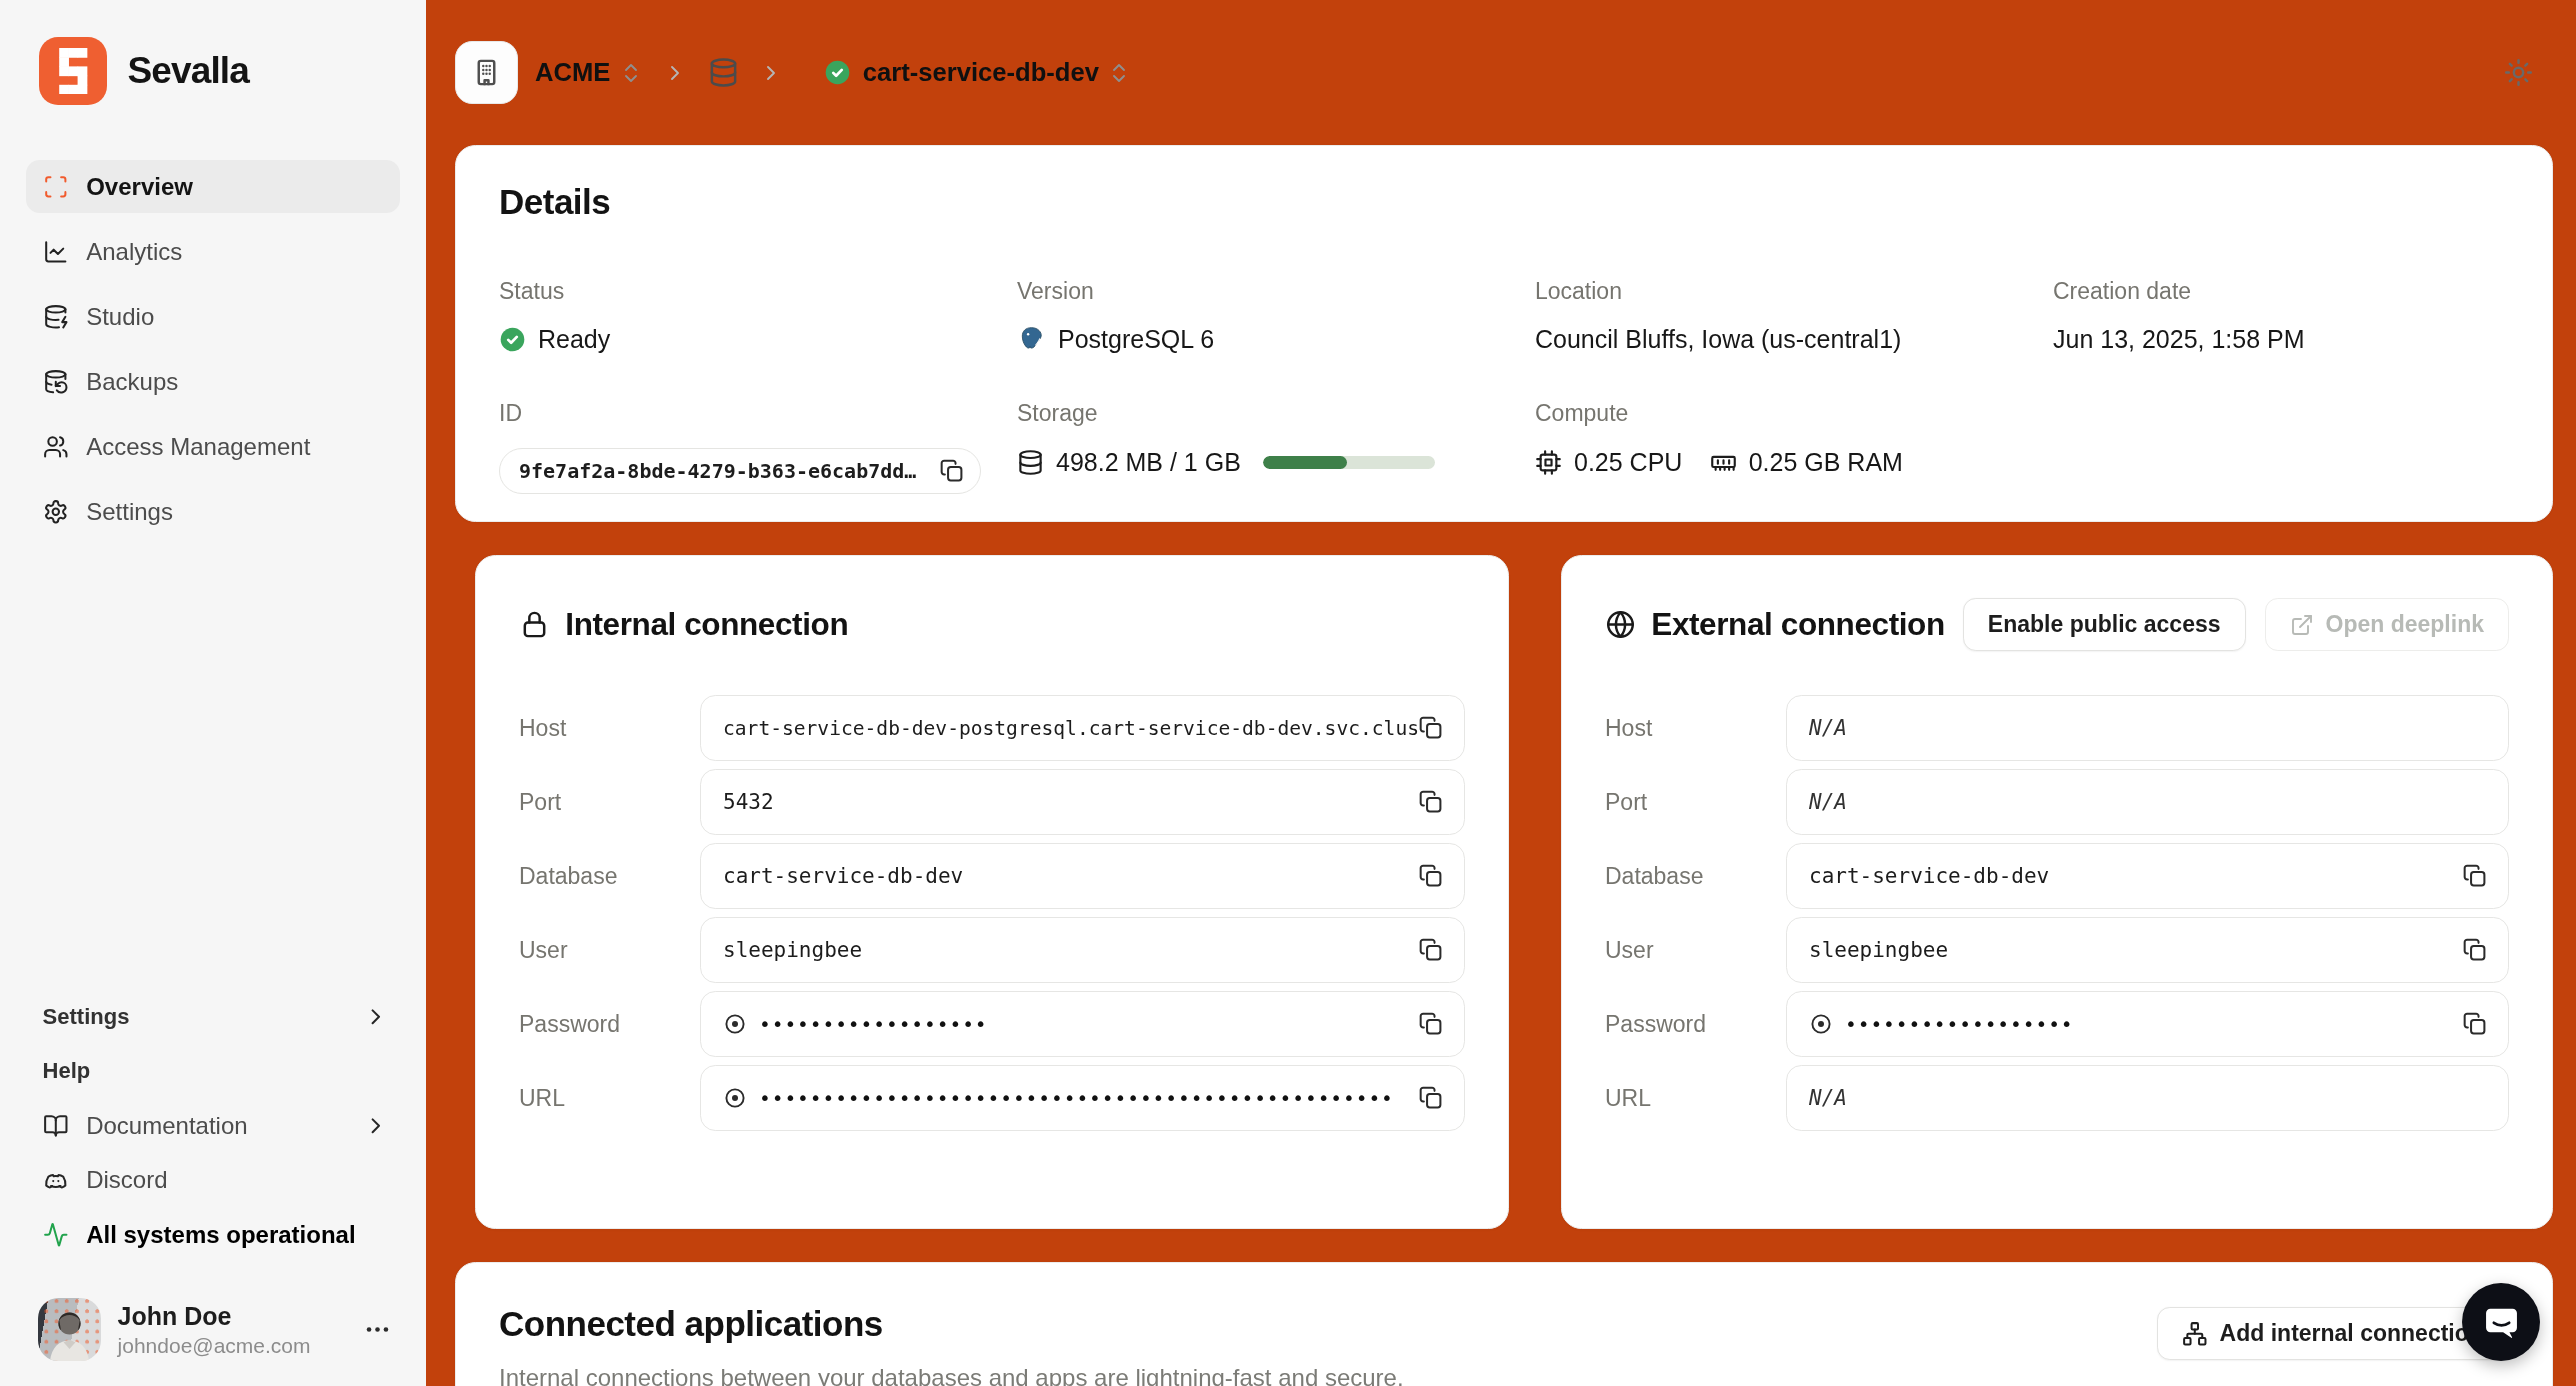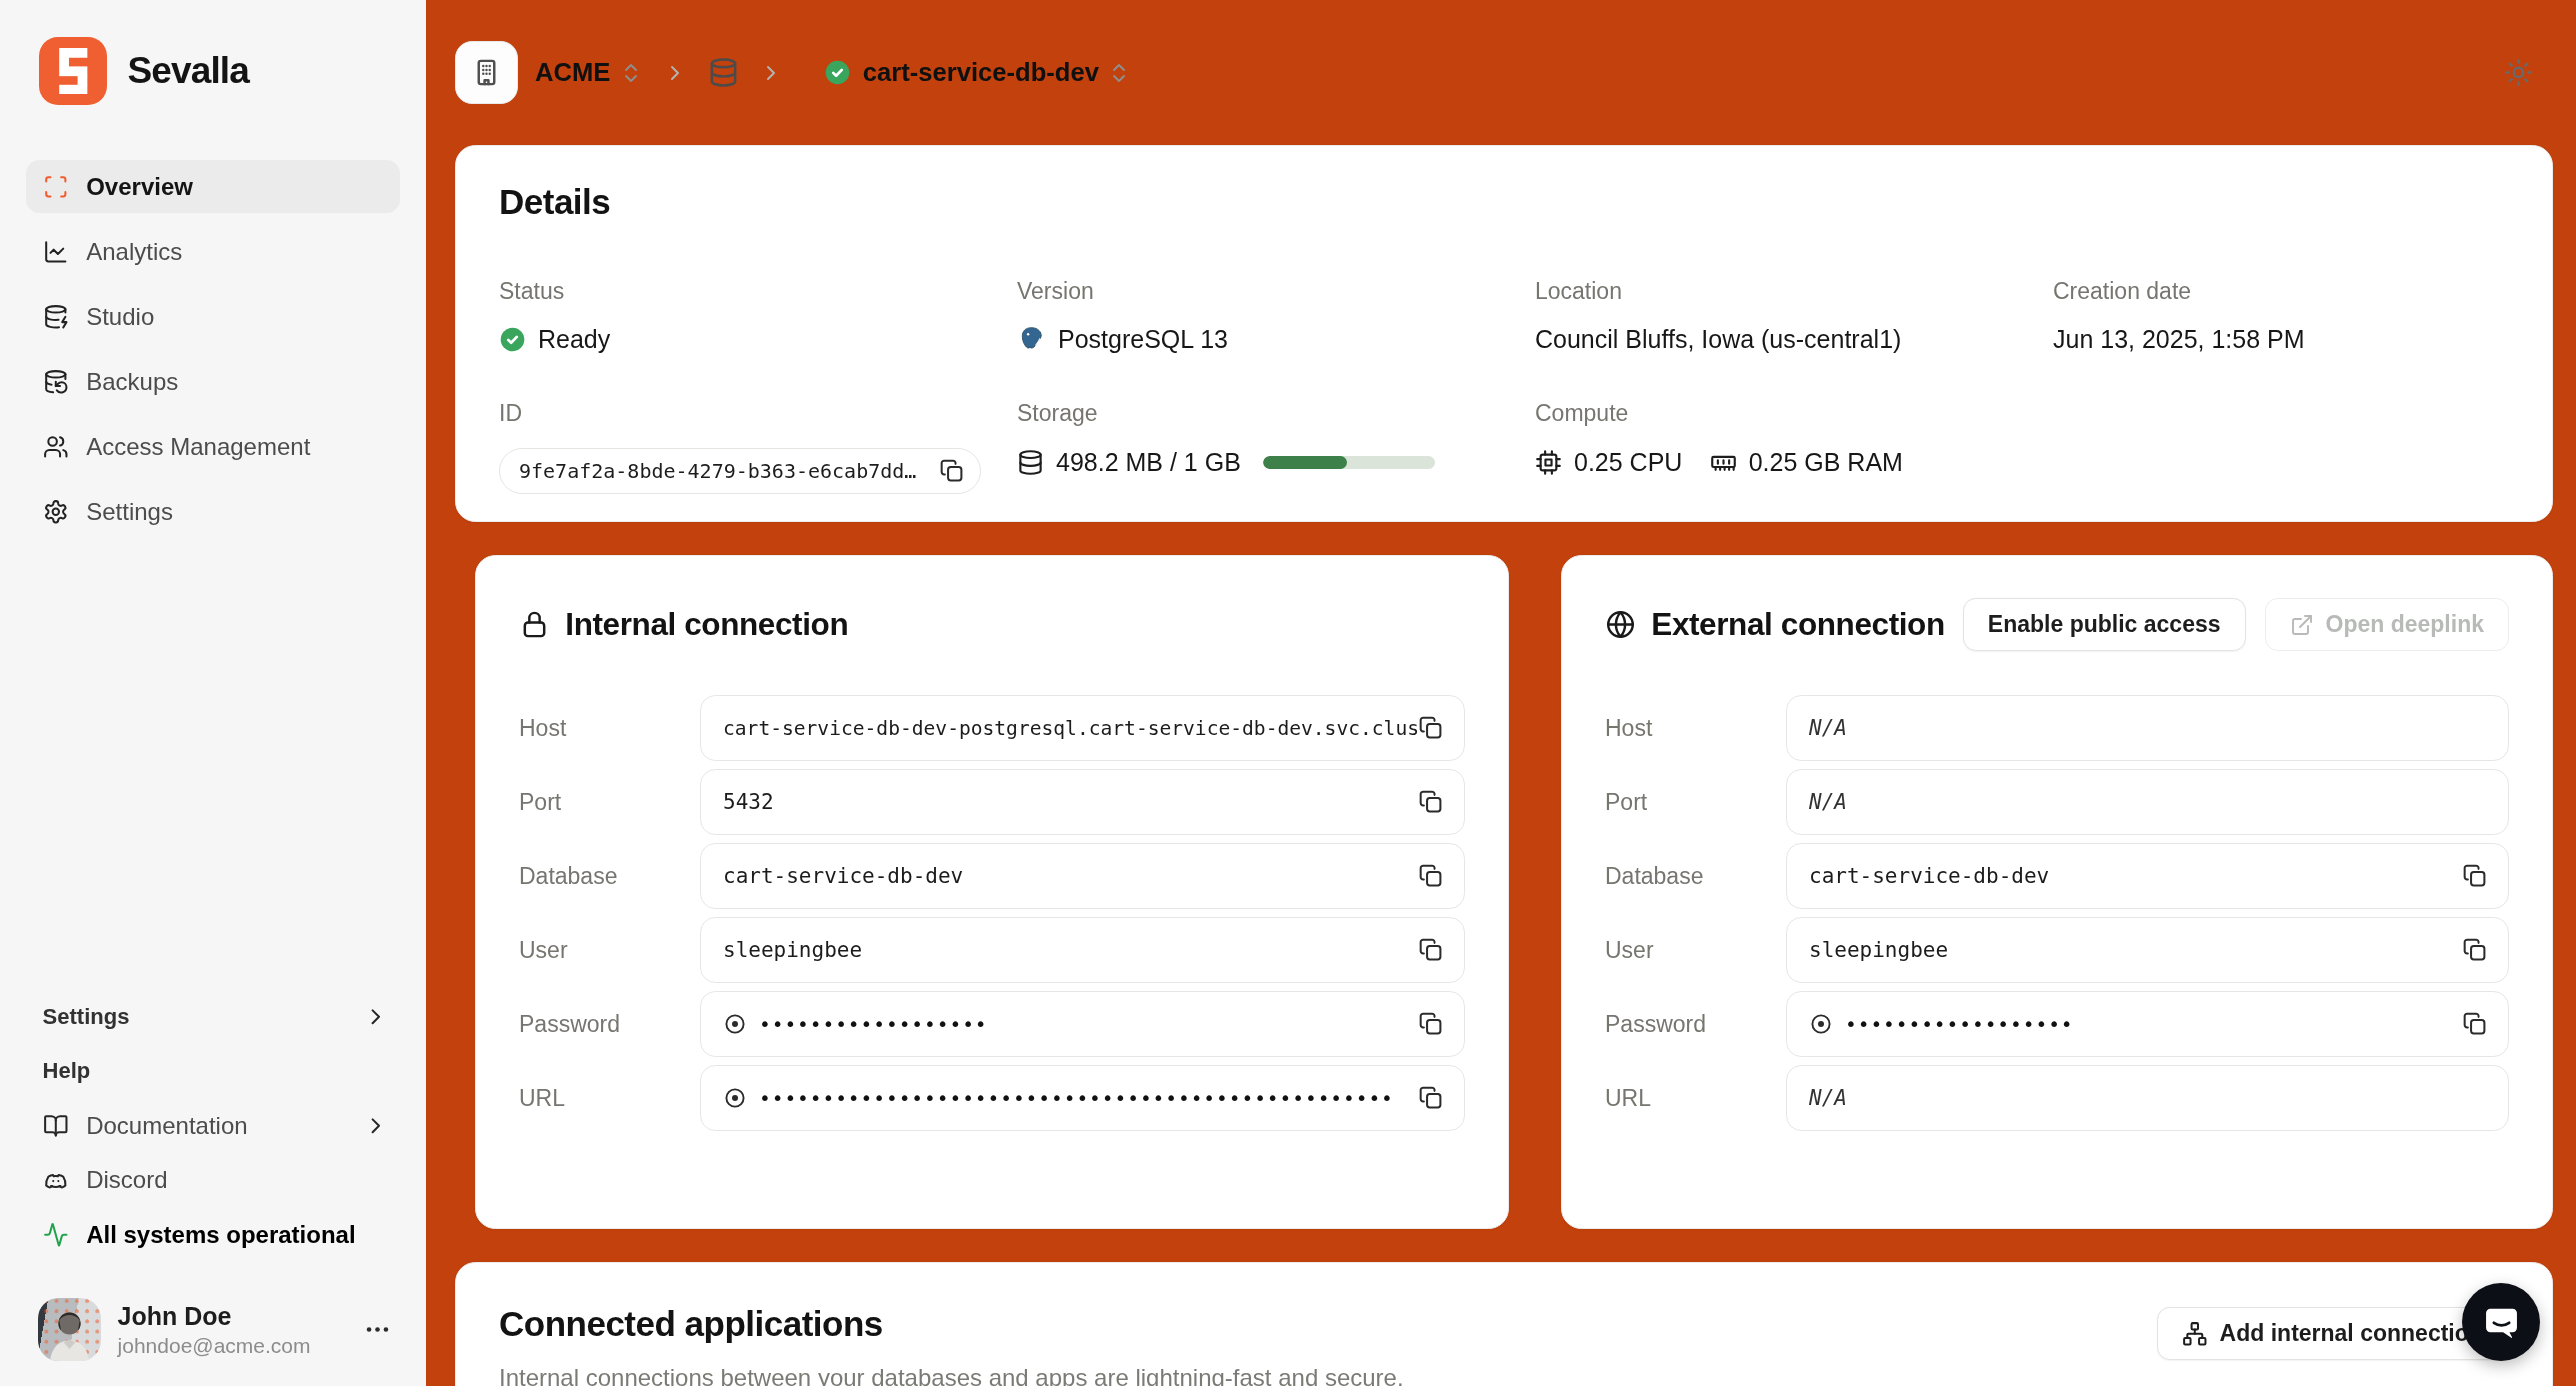--- a/index.html
+++ b/index.html
@@ -91,21 +91,21 @@
   
   .details-card { padding:36px 43px 39px 43px; height:377px; }
   .card-title { font-size:35px; font-weight:700; letter-spacing:-0.5px; color:#131313; }
   .details-grid { margin-top:56px; display:grid; grid-template-columns:518px 518px 518px 1fr; row-gap:46px; }
   .fld-label { font-size:23px; color:#76756f; margin-bottom:20.4px; }
   .fld-value { font-size:25px; color:#171717; display:flex; align-items:center; gap:12px; }
   .check-ic { width:27px; height:27px; }
   .pg-ic { width:29px; height:29px; }
   .id-pill {
     width:482px; height:46px; border:1.7px solid #e5e5e2; border-radius:23px; background:#fff;
-    display:flex; align-items:center; padding:0 15.3px 0 19px; cursor:text;
+    display:flex; align-items:center; padding:0 15.3px 0 19px; cursor:text;font-weight:bold;
   }
   .id-pill .mono { font-family:"DejaVu Sans Mono", monospace; font-size:20px; color:#1d1d1d; white-space:nowrap; overflow:hidden; flex:1; }
   .copy-ic { width:25.6px; height:25.6px; color:#2b2b2b; cursor:pointer; flex:none; }
   .db-ic { width:27px; height:27px; color:#1d1d1d; }
   .progress { width:172px; height:12.8px; border-radius:6.8px; background:#dbe4d8; margin-left:10.2px; overflow:hidden; }
   .progress-fill { height:100%; border-radius:6.8px; background:#3e8049; }
   .chip-ic { width:27px; height:27px; color:#1d1d1d; }
   .ram-gap { margin-left:15.3px; }
 
   
@@ -396,21 +396,21 @@
       <div>
         <div class="fld-label">Version</div>
         <div class="fld-value">
           <span class="ic pg-ic">
               <svg viewBox="0 0 24 24">
                 <path d="M12 2.2c-5 0-7.6 3-7.6 7 0 3.2 1.1 5.8 2.1 7.3.9 1.3 1.9 2.6 3.1 2.6.7 0 1.1-.5 1.1-1.3.1.8.5 1.3 1.3 1.3 1.5 0 2.9-1.5 3.9-3.3 1.6-2.9 3.6-4 4.1-6.5.6-3.1-2.5-7.1-8-7.1z" fill="#336791" stroke="#24485f" stroke-width=".7"></path>
                 <circle cx="9.2" cy="7.6" r="1" fill="#fff"></circle>
                 <path d="M15.5 16.5c1.2-1.8 2.8-3 3.2-5" stroke="#fff" stroke-width=".9" fill="none" stroke-linecap="round"></path>
               </svg>
             </span>
-          <span>PostgreSQL 13</span>
+          <span>PostgreSQL 6</span>
         </div>
       </div>
       <div>
         <div class="fld-label">Location</div>
         <div class="fld-value">
             <span>Council Bluffs, Iowa (us-central1)</span>
           </div>
       </div>
       <div>
         <div class="fld-label">Creation date</div>

